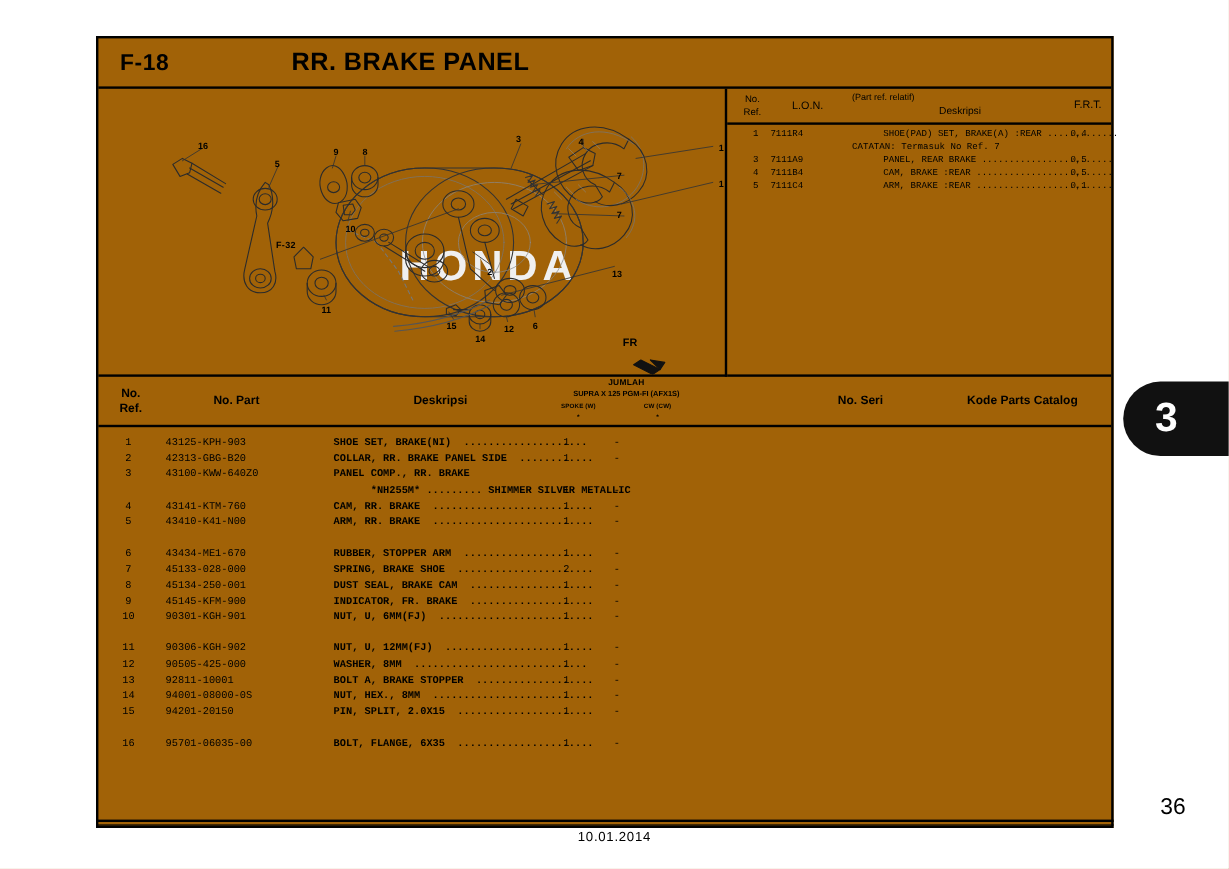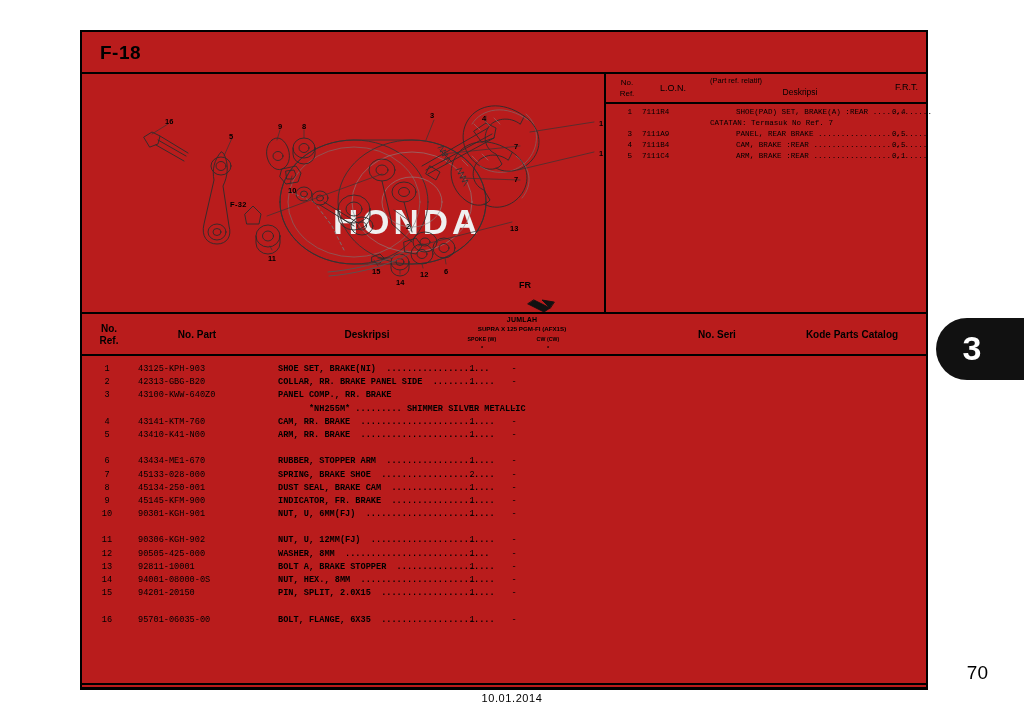--- a/index.html
+++ b/index.html
@@ -6,21 +6,21 @@
   body{
     width:1024px;height:724px;background:#fff;
     font-family:"Liberation Sans",sans-serif;
     overflow:hidden;position:relative;
   }
   .page{position:absolute;left:0;top:0;width:1024px;height:724px;background:#ffffff;}
 
   
   .frame{
     position:absolute;left:80px;top:30px;width:848px;height:660px;
-    border:2px solid #000;box-sizing:border-box;background:#b91c1c;
+    border:2px solid #000;box-sizing:border-box;background:#a16207;
   }
 
   
   .titlebar{
     position:absolute;left:0;top:0;width:100%;height:42px;
     border-bottom:2px solid #000;box-sizing:border-box;
   }
   .fig-no{
     position:absolute;left:18px;top:10px;
     font-size:19px;font-weight:bold;letter-spacing:.5px;color:#000;
@@ -149,20 +149,21 @@
 </style>
 </head>
 <body>
 
 <div class="page">
 
   <div class="frame">
 
     <div class="titlebar">
       <div class="fig-no">F-18</div>
+      <div class="fig-title">RR. BRAKE PANEL</div>
     </div>
 
     <div class="illus">
 
       <div class="wm" style="left:215px;top:128px;font-size:35px;margin-left:36px;">HONDA</div>
 
       <svg width="524" height="240" viewBox="0 0 524 240">
         <g fill="none" stroke="#2b2b2b" stroke-width="0.9" stroke-linejoin="round" stroke-linecap="round">
 
           <ellipse cx="272" cy="128" rx="74" ry="62" stroke="#333"></ellipse>
@@ -387,19 +388,19 @@
         <div class="prow"><span class="pr-no">15</span><span class="pr-part">94201-20150</span><span class="pr-desc">PIN, SPLIT, 2.0X15  ......................</span><span class="pr-qty">1</span><span class="pr-cw">-</span></div>
         <div class="prow spacer"></div>
         <div class="prow"><span class="pr-no">16</span><span class="pr-part">95701-06035-00</span><span class="pr-desc">BOLT, FLANGE, 6X35  ......................</span><span class="pr-qty">1</span><span class="pr-cw">-</span></div>
       </div>
 
   </div>
 
   <div class="footline1"></div>
   <div class="footline2"></div>
   <div class="footdate">10.01.2014</div>
-  <div class="pageno">70</div>
+  <div class="pageno">36</div>
 
   <div class="chaptab">
     <span>3</span>
   </div>
 
 </div>
 
 </body></html>

